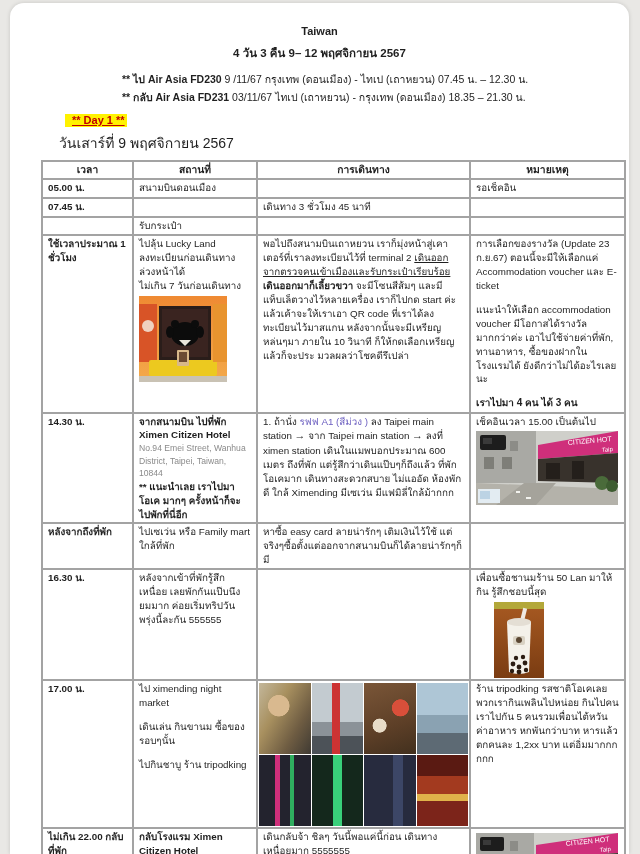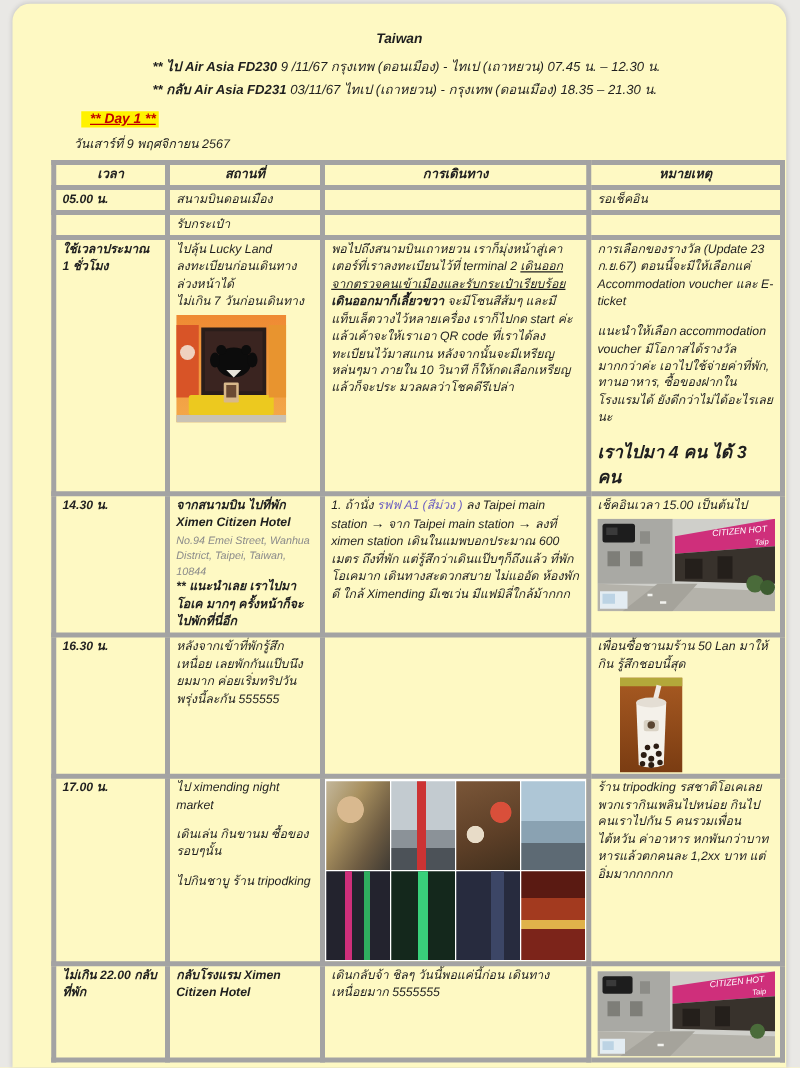--- a/index.html
+++ b/index.html
@@ -1,60 +1,59 @@
 <!DOCTYPE html>
 <html><head>
 <meta charset="utf-8">
 <style>
   * { margin:0; padding:0; box-sizing:border-box; }
   html,body { width:640px; height:854px; font-family:"Liberation Sans", sans-serif; }
   body { background:#e9e8e5; overflow:hidden; }
   .page {
     position:absolute; left:10px; top:3px; width:619px; height:851px;
-    background:#fef9c3; border-radius:14px 14px 0 0;
+    background:#ffffff; border-radius:14px 14px 0 0;
     box-shadow:0 0 4px rgba(0,0,0,.15);
     color:#1f1f1f;
-    font-style:italic;
   }
   .doc-title { text-align:center; margin-top:22px; font-size:11px; font-weight:bold; }
   .doc-subtitle { text-align:center; margin-top:7px; font-size:11.5px; font-weight:bold; }
   .flights { margin:9px 12px 0 112px; font-size:10.5px; line-height:1.7; }
   .flights .fl-label { font-weight:bold; }
   .day-badge {
     display:inline-block; margin:7px 0 0 55px;
     background:#fff200; color:#c00000; font-weight:bold;
     text-decoration:underline; font-size:11px; padding:0 2px 1px 7px;
   }
-  .date-line { margin:4px 0 0 49px; font-size:10px; }
+  .date-line { margin:4px 0 0 49px; font-size:14px; }
 
   table.itin { margin:6px 0 0 31px; width:583px; border-collapse:collapse; table-layout:fixed; }
   table.itin col.c1{width:91px} table.itin col.c2{width:124px}
   table.itin col.c3{width:213px} table.itin col.c4{width:155px}
   table.itin th, table.itin td {
-    border:4px solid #a3a3a3; vertical-align:top; text-align:left;
+    border:2px solid #a3a3a3; vertical-align:top; text-align:left;
     padding:1px 5px 1px 5px; font-size:9.8px; line-height:1.42; overflow:hidden;
   }
   table.itin th { text-align:center; font-weight:bold; font-size:10.3px; padding:1px 2px; height:17px; }
   td.timecell { font-weight:bold; font-size:10.2px; }
   tr.rh-s  > td { height:19px; }
   tr.rh-s2 > td { height:18px; }
   tr.rh-lucky > td { height:142px; }
   tr.rh-hotel > td { height:97px; }
   tr.rh-mart  > td { height:40px; }
   tr.rh-rest  > td { height:109px; }
   tr.rh-night > td { height:146px; padding:0; }
   tr.rh-night > td.pad { padding:1px 5px; }
   tr.rh-back  > td { height:76px; }
 
   .u { text-decoration:underline; }
   .b { font-weight:bold; }
   .purple { color:#6c5fc0; }
   .addr { color:#8a8a8a; font-size:8.6px; line-height:1.45; display:block; }
   .blockgap { display:block; margin-top:10px; }
-  .note-big { display:block; margin-top:10px; font-weight:bold; font-size:14px; }
+  .note-big { display:block; margin-top:10px; font-weight:bold; font-size:10px; }
   .cap { display:block; margin-bottom:2px; }
   .arrow { font-weight:bold; font-size:11px; }
 
   .photo { display:block; margin-top:3px; }
   .collage {
     width:100%; height:146px; display:grid;
     grid-template-columns:1fr 1fr 1fr 1fr; grid-template-rows:1fr 1fr;
     gap:1px; background:#fff; padding:2px 1px 1px 1px;
   }
   .collage div { width:100%; height:100%; }
@@ -81,20 +80,21 @@
       linear-gradient(180deg,#272b3e 0 100%);}
   .t8{background:
       linear-gradient(180deg, #5a1a12 0 30%, #a33a1f 30% 55%, #e0b24a 55% 65%, #7c241a 65% 100%);}
 </style>
 </head>
 <body>
 
 <div class="page">
 
   <div class="doc-title">Taiwan</div>
+  <div class="doc-subtitle">4 วัน 3 คืน   9– 12 พฤศจิกายน 2567</div>
 
   <div class="flights">
     <div><span class="fl-label">**  ไป Air Asia FD230</span><span>  9 /11/67  กรุงเทพ (ดอนเมือง) - ไทเป (เถาหยวน)   07.45 น. – 12.30 น.</span></div>
     <div><span class="fl-label">**  กลับ Air Asia FD231</span><span>    03/11/67  ไทเป (เถาหยวน) - กรุงเทพ (ดอนเมือง)  18.35 – 21.30  น.</span></div>
   </div>
 
   <div><span class="day-badge">** Day 1 **</span></div>
   <div class="date-line">วันเสาร์ที่ 9 พฤศจิกายน 2567</div>
 
   <table class="itin">
@@ -111,20 +111,26 @@
         <th>การเดินทาง</th>
         <th>หมายเหตุ</th>
       </tr>
     </thead>
     <tbody>
       <tr class="rh-s">
         <td class="timecell">05.00 น.</td>
         <td>สนามบินดอนเมือง</td>
         <td></td>
         <td>รอเช็คอิน</td>
+      </tr>
+      <tr class="rh-s">
+        <td class="timecell">07.45 น.</td>
+        <td></td>
+        <td>เดินทาง 3 ชั่วโมง 45 นาที</td>
+        <td></td>
       </tr>
       <tr class="rh-s2">
         <td class="timecell"></td>
         <td>รับกระเป๋า</td>
         <td></td>
         <td></td>
       </tr>
 
       <tr class="rh-lucky">
         <td class="timecell">ใช้เวลาประมาณ 1 ชั่วโมง</td>
@@ -201,20 +207,26 @@
             <circle cx="126" cy="52" r="7" fill="#4a6b3a"></circle>
             <circle cx="136" cy="55" r="6" fill="#3d5c30"></circle>
             <rect x="4" y="4" width="26" height="15" rx="2" fill="#1d1d1d"></rect>
             <rect x="7" y="7" width="9" height="6" fill="#3a3a3a"></rect>
             <rect x="2" y="58" width="22" height="14" fill="#e3ecf2"></rect>
             <rect x="4" y="60" width="10" height="8" fill="#bcd3e4"></rect>
           </svg>
         </td>
       </tr>
 
+      <tr class="rh-mart">
+        <td class="timecell">หลังจากถึงที่พัก</td>
+        <td>ไปเซเว่น หรือ Family mart ใกล้ที่พัก</td>
+        <td>หาซื้อ easy card ลายน่ารักๆ เติมเงินไว้ใช้ แต่จริงๆซื้อตั้งแต่ออกจากสนามบินก็ได้ลายน่ารักๆก็มี</td>
+        <td></td>
+      </tr>
 
       <tr class="rh-rest">
         <td class="timecell">16.30 น.</td>
         <td>หลังจากเข้าที่พักรู้สึกเหนื่อย เลยพักกันแป๊บนึง ยมมาก ค่อยเริ่มทริปวันพรุ่งนี้ละกัน 555555</td>
         <td></td>
         <td>
           <span class="cap">เพื่อนซื้อชานมร้าน 50 Lan มาให้กิน รู้สึกชอบนี้สุด</span>
           <svg class="photo" style="margin-left:18px" width="50" height="76" viewBox="0 0 50 76">
             <defs>
               <linearGradient id="bt-bg" x1="0" y1="0" x2="0" y2="1">

